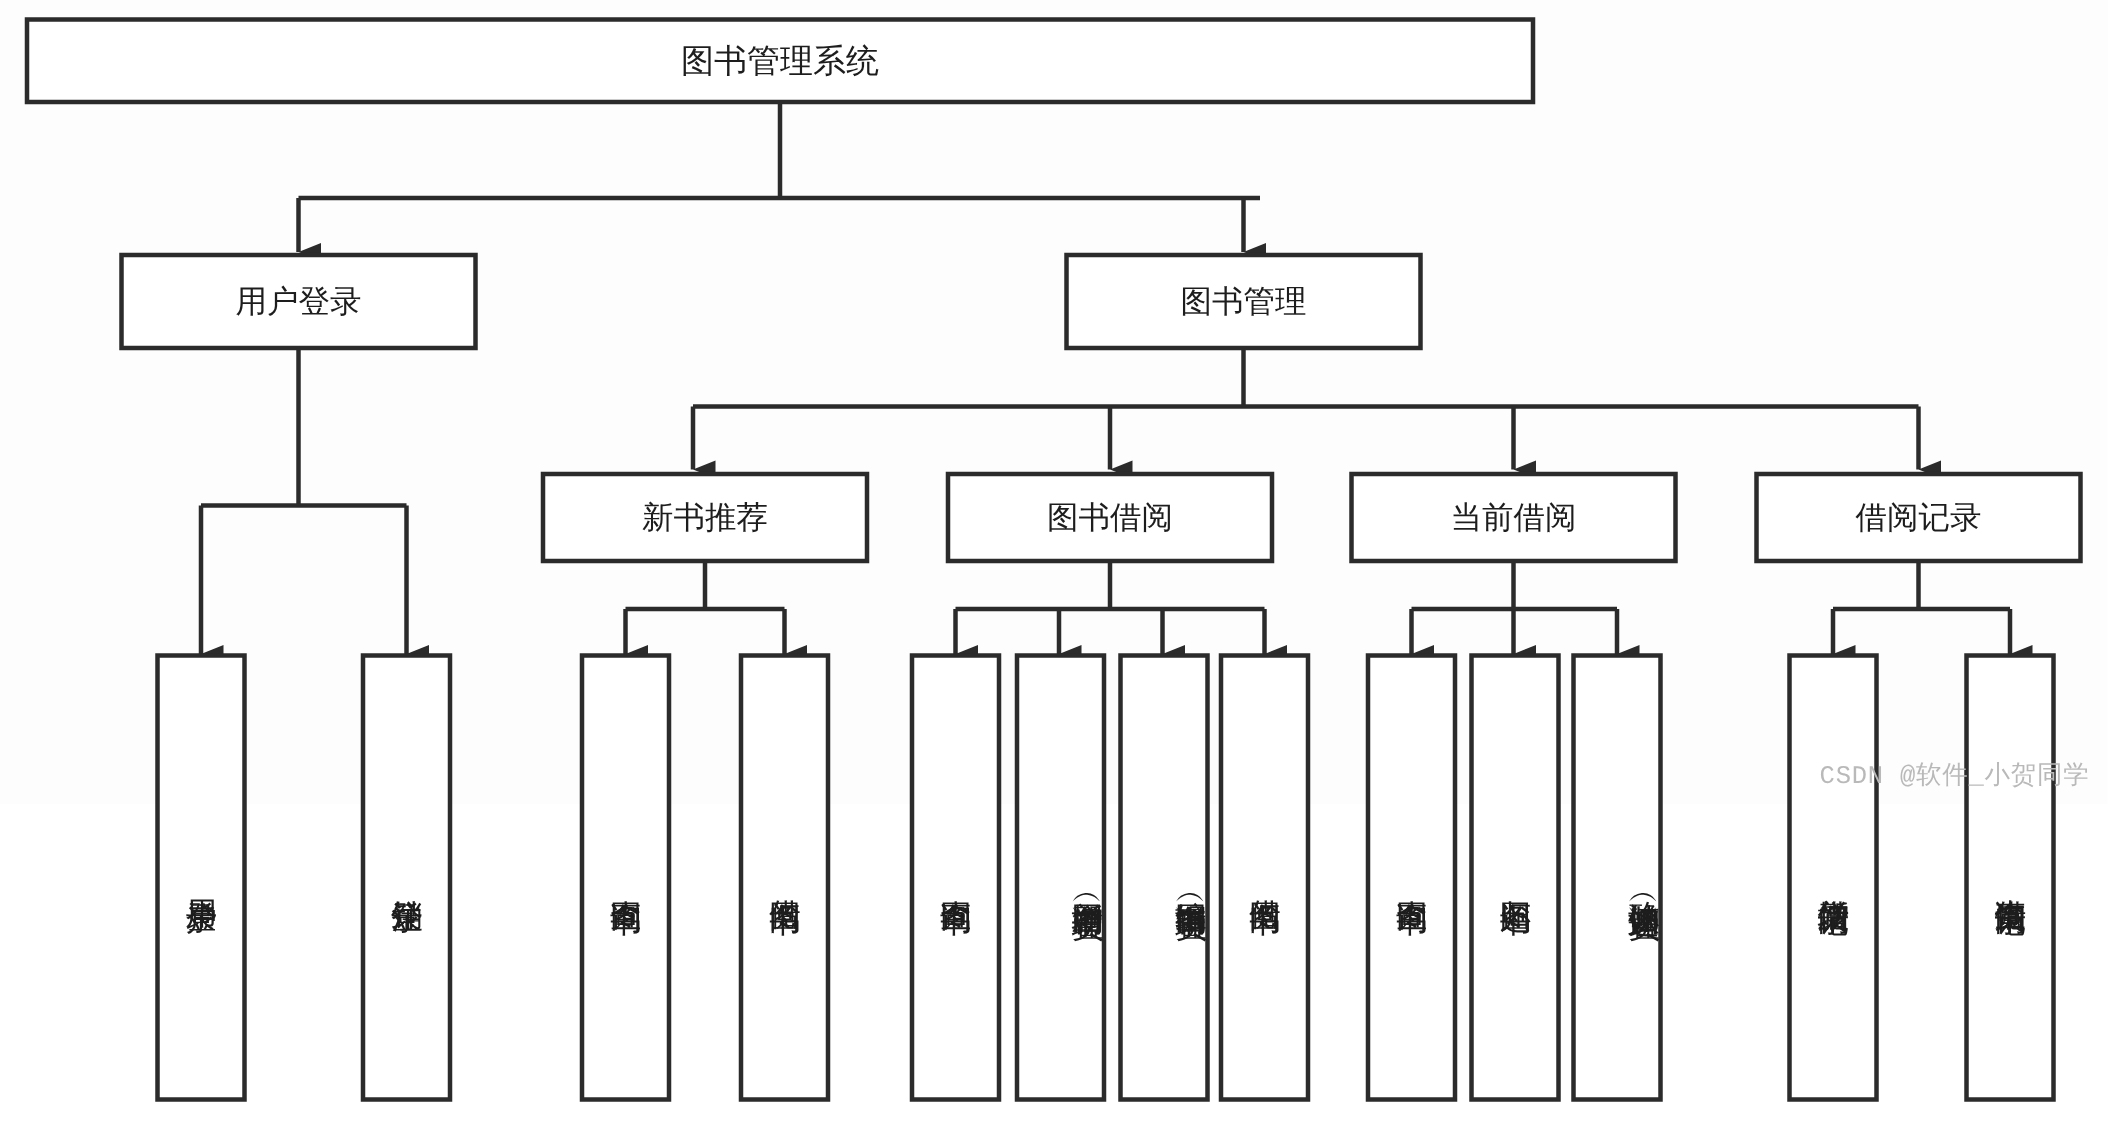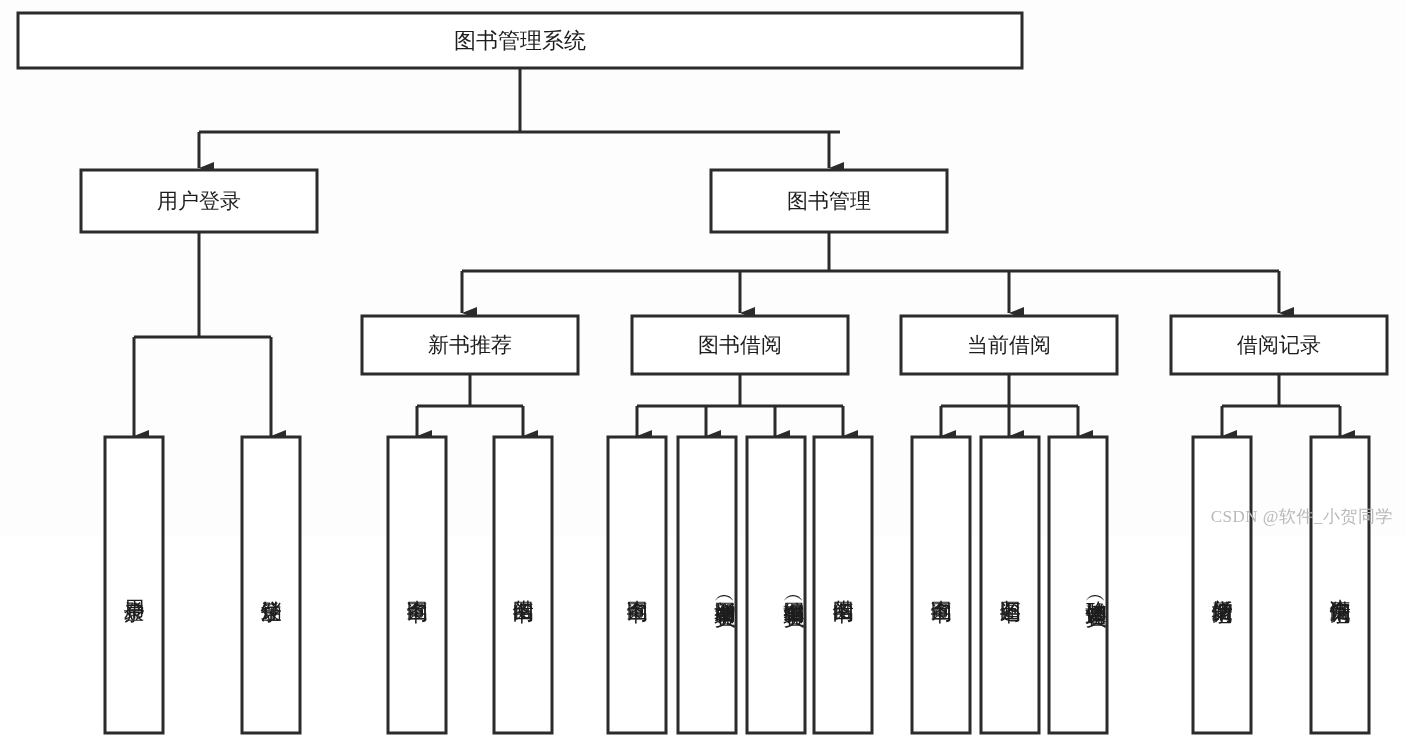--- a/index.html
+++ b/index.html
@@ -64,21 +64,21 @@
     white-space: nowrap;
     display: flex;
     align-items: center;
     justify-content: center;
     pointer-events: none;
   }
   .watermark {
     position: absolute;
     right: 12px;
     bottom: 8px;
-    font-family: Liberation Serif, serif;
+    font-family: Liberation Mono, monospace;
     font-size: 17px;
     color: #b9b9b9;
     letter-spacing: 0.5px;
     white-space: nowrap;
   }
 </style>
 </head>
 <body>
 
 <div id="diagram-root">

